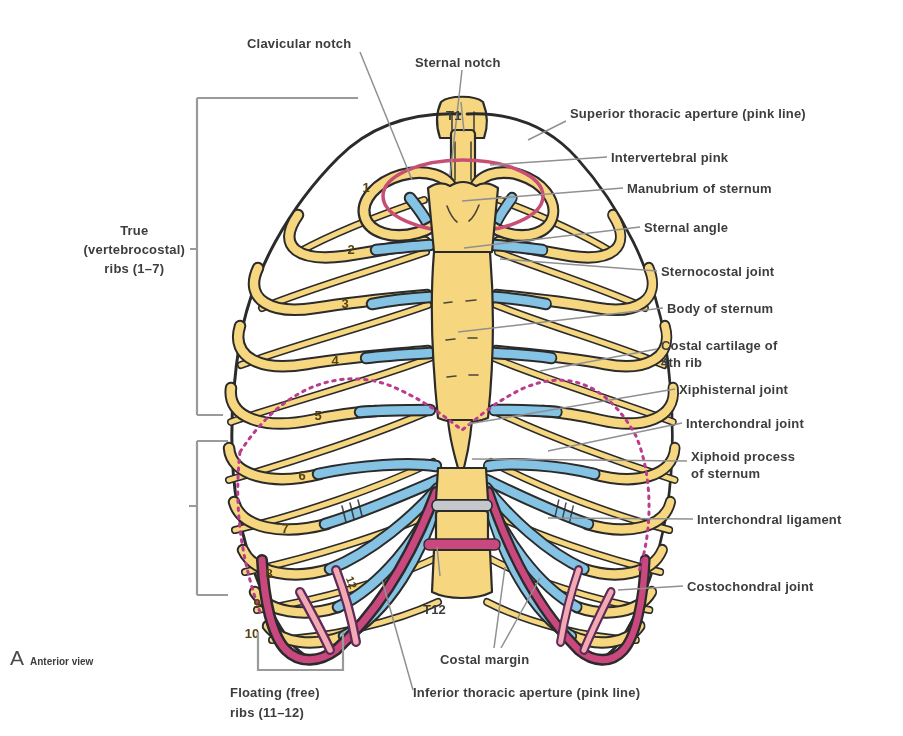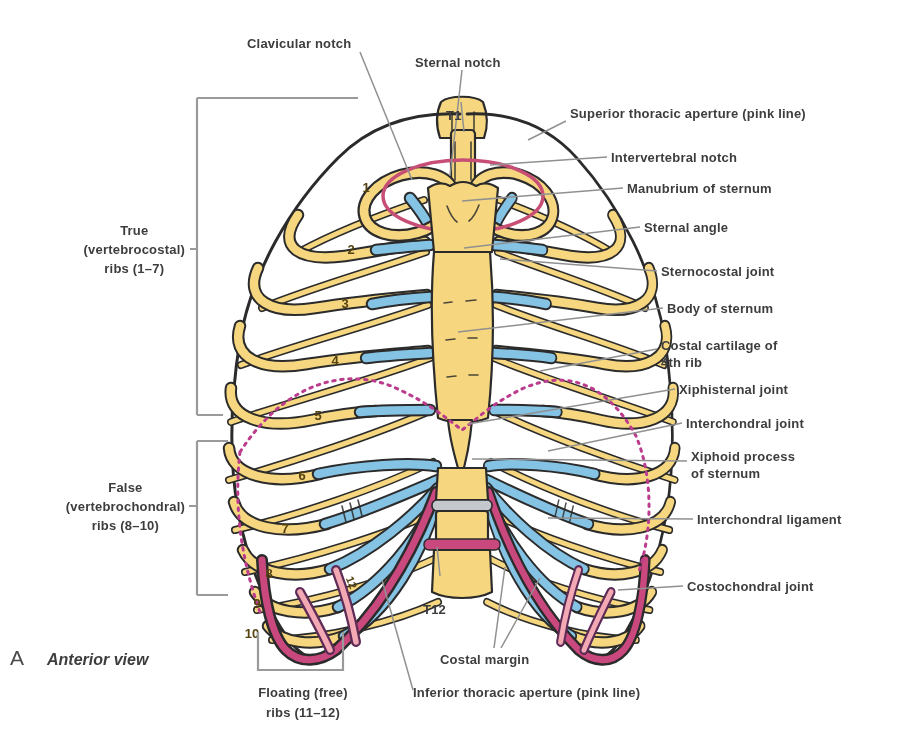--- a/index.html
+++ b/index.html
@@ -2,25 +2,25 @@
 <html style="--bone: #F6D77F; --cartilage: #85C3E4; --aperture-pink: #C74F75; --margin-pink: #C9487E; --floating-rib: #F2A9B4; --dotted-line: #BB3B8D; --outline: #2b2b2b; --leader: #909090; --label-text: #3d3d3d;"><head>
 <meta charset="utf-8">
 <style>
   html,body{margin:0;padding:0;background:#ffffff;}
   .stage{position:relative;width:903px;height:736px;background:#fff;overflow:hidden;
          font-family:"Liberation Sans",sans-serif;}
   .stage svg{position:absolute;left:0;top:0;}
   .lbl{position:absolute;font-size:13px;font-weight:600;color:var(--label-text);
        letter-spacing:.2px;white-space:nowrap;line-height:17px;}
   .lbl.align-r{text-align:center;}
-  .lbl.center{text-align:center;}
+  .lbl.center{}
   .lbl.big{font-weight:700;margin-top:21px;}
   .caption{position:absolute;white-space:nowrap;color:var(--label-text);}
   .cap-letter{font-size:21px;font-weight:400;color:#4a4a4a;}
-  .cap-text{font-size:16px;font-weight:700;margin-left:23px;font-style:italic;}
+  .cap-text{font-size:10px;font-weight:700;margin-left:6px;}
   
   .ol{fill:none;stroke:var(--outline);stroke-linecap:round;stroke-linejoin:round;}
   .bandO{stroke-width:12.5;}
   .postO{stroke-width:8;}
   .cartO{stroke-width:12.5;}
   .boneF{fill:none;stroke:var(--bone);stroke-width:8.5;stroke-linecap:round;}
   .postF{fill:none;stroke:var(--bone);stroke-width:4.8;stroke-linecap:round;}
   .cartF{fill:none;stroke:var(--cartilage);stroke-width:8.5;stroke-linecap:round;}
   .marginO{stroke-width:12;}
   .marginF{fill:none;stroke:var(--margin-pink);stroke-width:7;stroke-linecap:round;}
@@ -189,21 +189,21 @@
     <path d="M 190,249 L 197,249 M 197,98 L 358,98 M 197,98 L 197,415 M 197,415 L 223,415"></path>
     <path d="M 189,506 L 197,506 M 197,441 L 228,441 M 197,441 L 197,595 M 197,595 L 228,595"></path>
     <path d="M 258,632 L 258,670 L 343,670 L 343,632"></path>
   </g>
 </svg>
 
 <div class="lbl" style="left:247px;top:35px">Clavicular notch</div>
 <div class="lbl" style="left:415px;top:54px">Sternal notch</div>
 <div class="lbl big" style="left:446px;top:86px">T1</div>
 <div class="lbl" style="left:570px;top:105px">Superior thoracic aperture (pink line)</div>
-<div class="lbl" style="left:611px;top:149px">Intervertebral notch</div>
+<div class="lbl" style="left:611px;top:149px">Intervertebral pink</div>
 <div class="lbl" style="left:627px;top:180px">Manubrium of sternum</div>
 <div class="lbl" style="left:644px;top:219px">Sternal angle</div>
 <div class="lbl" style="left:661px;top:263px">Sternocostal joint</div>
 <div class="lbl" style="left:667px;top:300px">Body of sternum</div>
 <div class="lbl" style="left:661px;top:337px">
   <div>Costal cartilage of</div>
   <div>4th rib</div>
 </div>
 <div class="lbl" style="left:679px;top:381px">Xiphisternal joint</div>
 <div class="lbl" style="left:686px;top:415px">Interchondral joint</div>
@@ -212,25 +212,20 @@
   <div>of sternum</div>
 </div>
 <div class="lbl" style="left:697px;top:511px">Interchondral ligament</div>
 <div class="lbl" style="left:687px;top:578px">Costochondral joint</div>
 
 <div class="lbl align-r" style="right:718px;top:221px;line-height:19px">
   <div>True</div>
   <div>(vertebrocostal)</div>
   <div>ribs (1–7)</div>
 </div>
-<div class="lbl align-r" style="right:718px;top:478px;line-height:19px">
-  <div>False</div>
-  <div>(vertebrochondral)</div>
-  <div>ribs (8–10)</div>
-</div>
 <div class="lbl center" style="left:230px;top:683px;width:146px;line-height:20px">
   <div>Floating (free)</div>
   <div>ribs (11–12)</div>
 </div>
 
 <div class="lbl big" style="left:423px;top:580px">T12</div>
 <div class="lbl" style="left:440px;top:651px">Costal margin</div>
 <div class="lbl" style="left:413px;top:684px">Inferior thoracic aperture (pink line)</div>
 
 <div class="caption" style="left:10px;top:646px">

